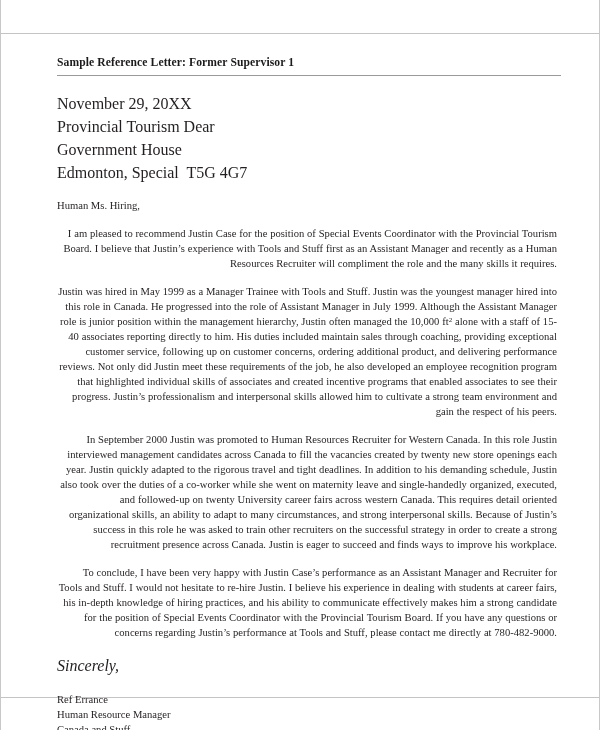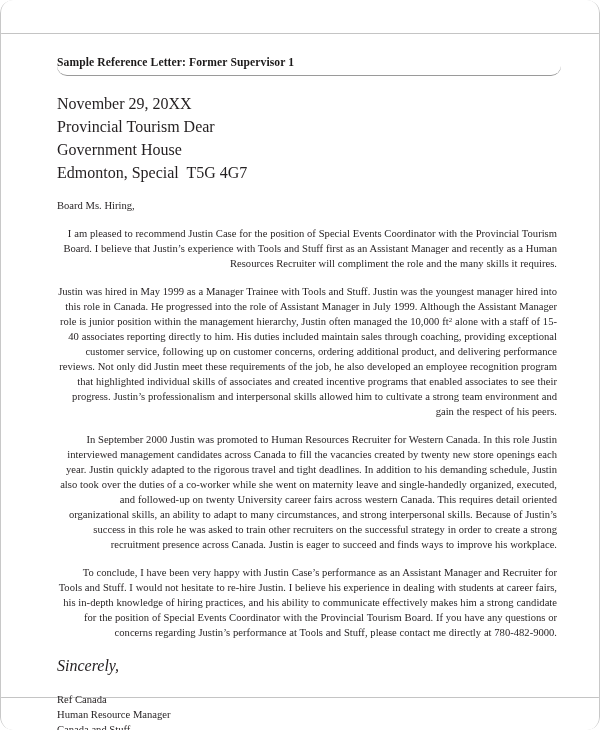--- a/index.html
+++ b/index.html
@@ -1,15 +1,15 @@
 <!DOCTYPE html>
 <html><head>
 <meta charset="utf-8">
 <style>
-  * { box-sizing: border-box; border-radius: 13px; }
+  * { box-sizing: border-box; }
   html, body {
     margin: 0;
     padding: 0;
     background: #ffffff;
   }
   body {
     width: 600px;
     height: 730px;
     font-family: "Liberation Serif", "DejaVu Serif", serif;
     color: #231f20;
@@ -124,38 +124,38 @@
 
     <div class="addr-block">
       <div class="addr-line">November 29, 20XX</div>
       <div class="addr-line">Provincial Tourism Dear</div>
       <div class="addr-line">Government House</div>
       <div class="addr-line">Edmonton, Special  T5G 4G7</div>
     </div>
 
     <div class="gap-sm"></div>
 
-    <div class="salutation">Board Ms. Hiring,</div>
+    <div class="salutation">Human Ms. Hiring,</div>
 
     <div class="gap-sm"></div>
 
     <p class="body-para">I am pleased to recommend Justin Case for the position of Special Events Coordinator with the Provincial Tourism Board. I believe that Justin’s experience with Tools and Stuff first as an Assistant Manager and recently as a Human Resources Recruiter will compliment the role and the many skills it requires.</p>
 
     <p class="body-para"><span>Justin was hired in May 1999 as a Manager Trainee with Tools and Stuff. Justin was the youngest manager hired into this role in Canada. He progressed into the role of Assistant Manager in July 1999. Although the Assistant Manager role is junior position within the management hierarchy, Justin often managed the 10,000 ft</span><sup>2</sup> <span>alone with a staff of 15-40 associates reporting directly to him. His duties included maintain sales through coaching, providing exceptional customer service, following up on customer concerns, ordering additional product, and delivering performance reviews. Not only did Justin meet these requirements of the job, he also developed an employee recognition program that highlighted individual skills of associates and created incentive programs that enabled associates to see their progress. Justin’s professionalism and interpersonal skills allowed him to cultivate a strong team environment and gain the respect of his peers.</span></p>
 
     <p class="body-para">In September 2000 Justin was promoted to Human Resources Recruiter for Western Canada. In this role Justin interviewed management candidates across Canada to fill the vacancies created by twenty new store openings each year. Justin quickly adapted to the rigorous travel and tight deadlines. In addition to his demanding schedule, Justin also took over the duties of a co-worker while she went on maternity leave and single-handedly organized, executed, and followed-up on twenty University career fairs across western Canada. This requires detail oriented organizational skills, an ability to adapt to many circumstances, and strong interpersonal skills. Because of Justin’s success in this role he was asked to train other recruiters on the successful strategy in order to create a strong recruitment presence across Canada. Justin is eager to succeed and finds ways to improve his workplace.</p>
 
     <p class="body-para">To conclude, I have been very happy with Justin Case’s performance as an Assistant Manager and Recruiter for Tools and Stuff. I would not hesitate to re-hire Justin. I believe his experience in dealing with students at career fairs, his in-depth knowledge of hiring practices, and his ability to communicate effectively makes him a strong candidate for the position of Special Events Coordinator with the Provincial Tourism Board. If you have any questions or concerns regarding Justin’s performance at Tools and Stuff, please contact me directly at 780-482-9000.</p>
 
     <div class="gap-sm"></div>
 
     <div class="closing">Sincerely,</div>
 
     <div class="gap-sm"></div>
 
     <div class="sig-block">
-      <div class="sig-line">Ref Canada</div>
+      <div class="sig-line">Ref Errance</div>
       <div class="sig-line">Human Resource Manager</div>
       <div class="sig-line">Canada and Stuff</div>
     </div>
 
   </div>
 </div>
 
 </body></html>

